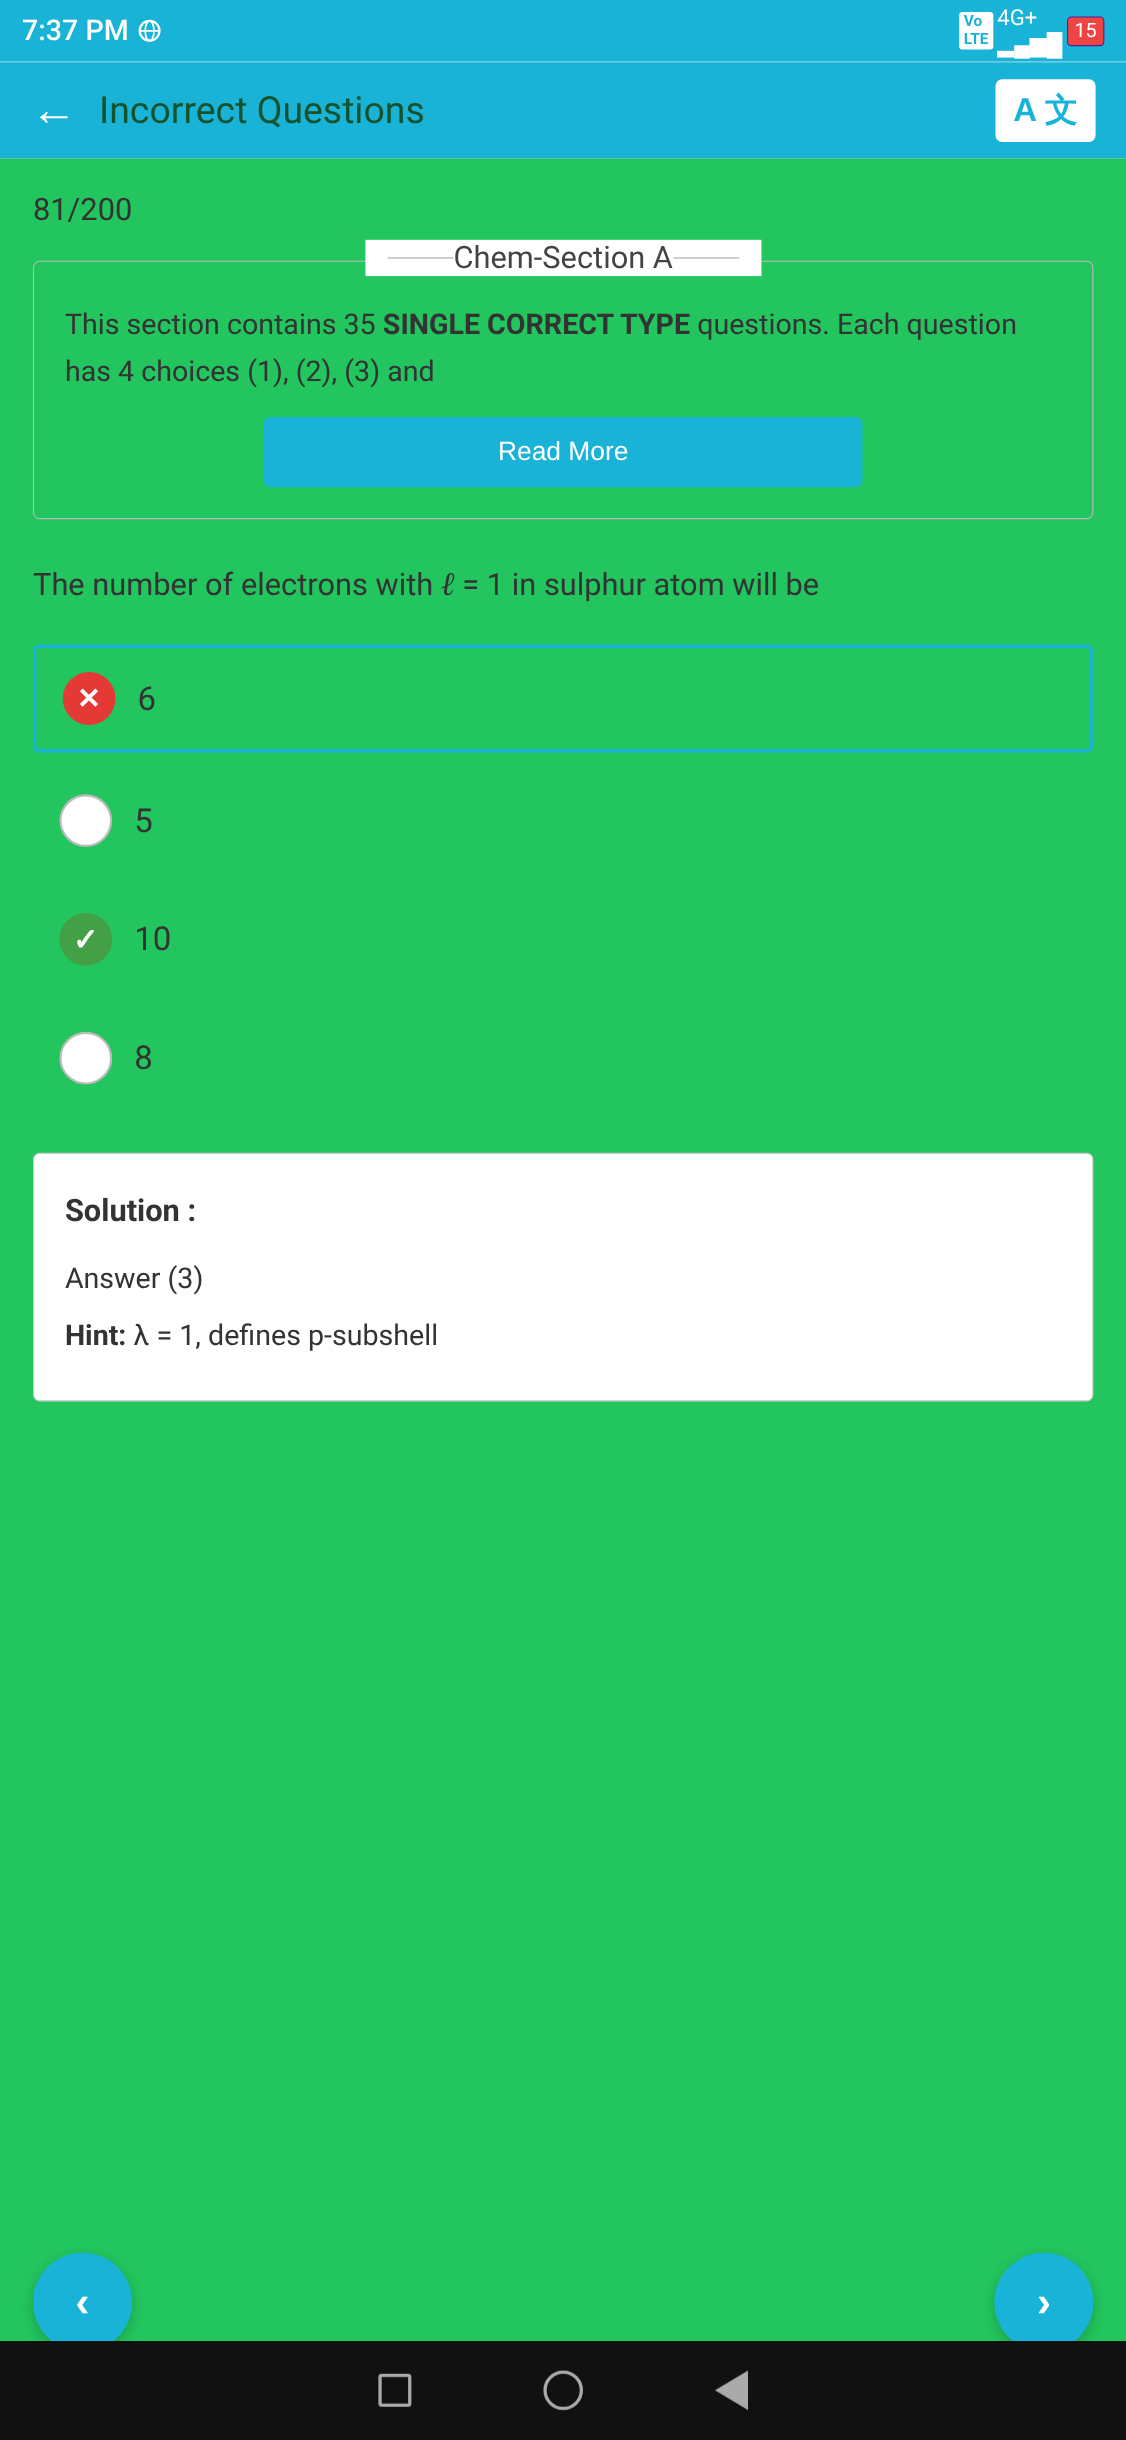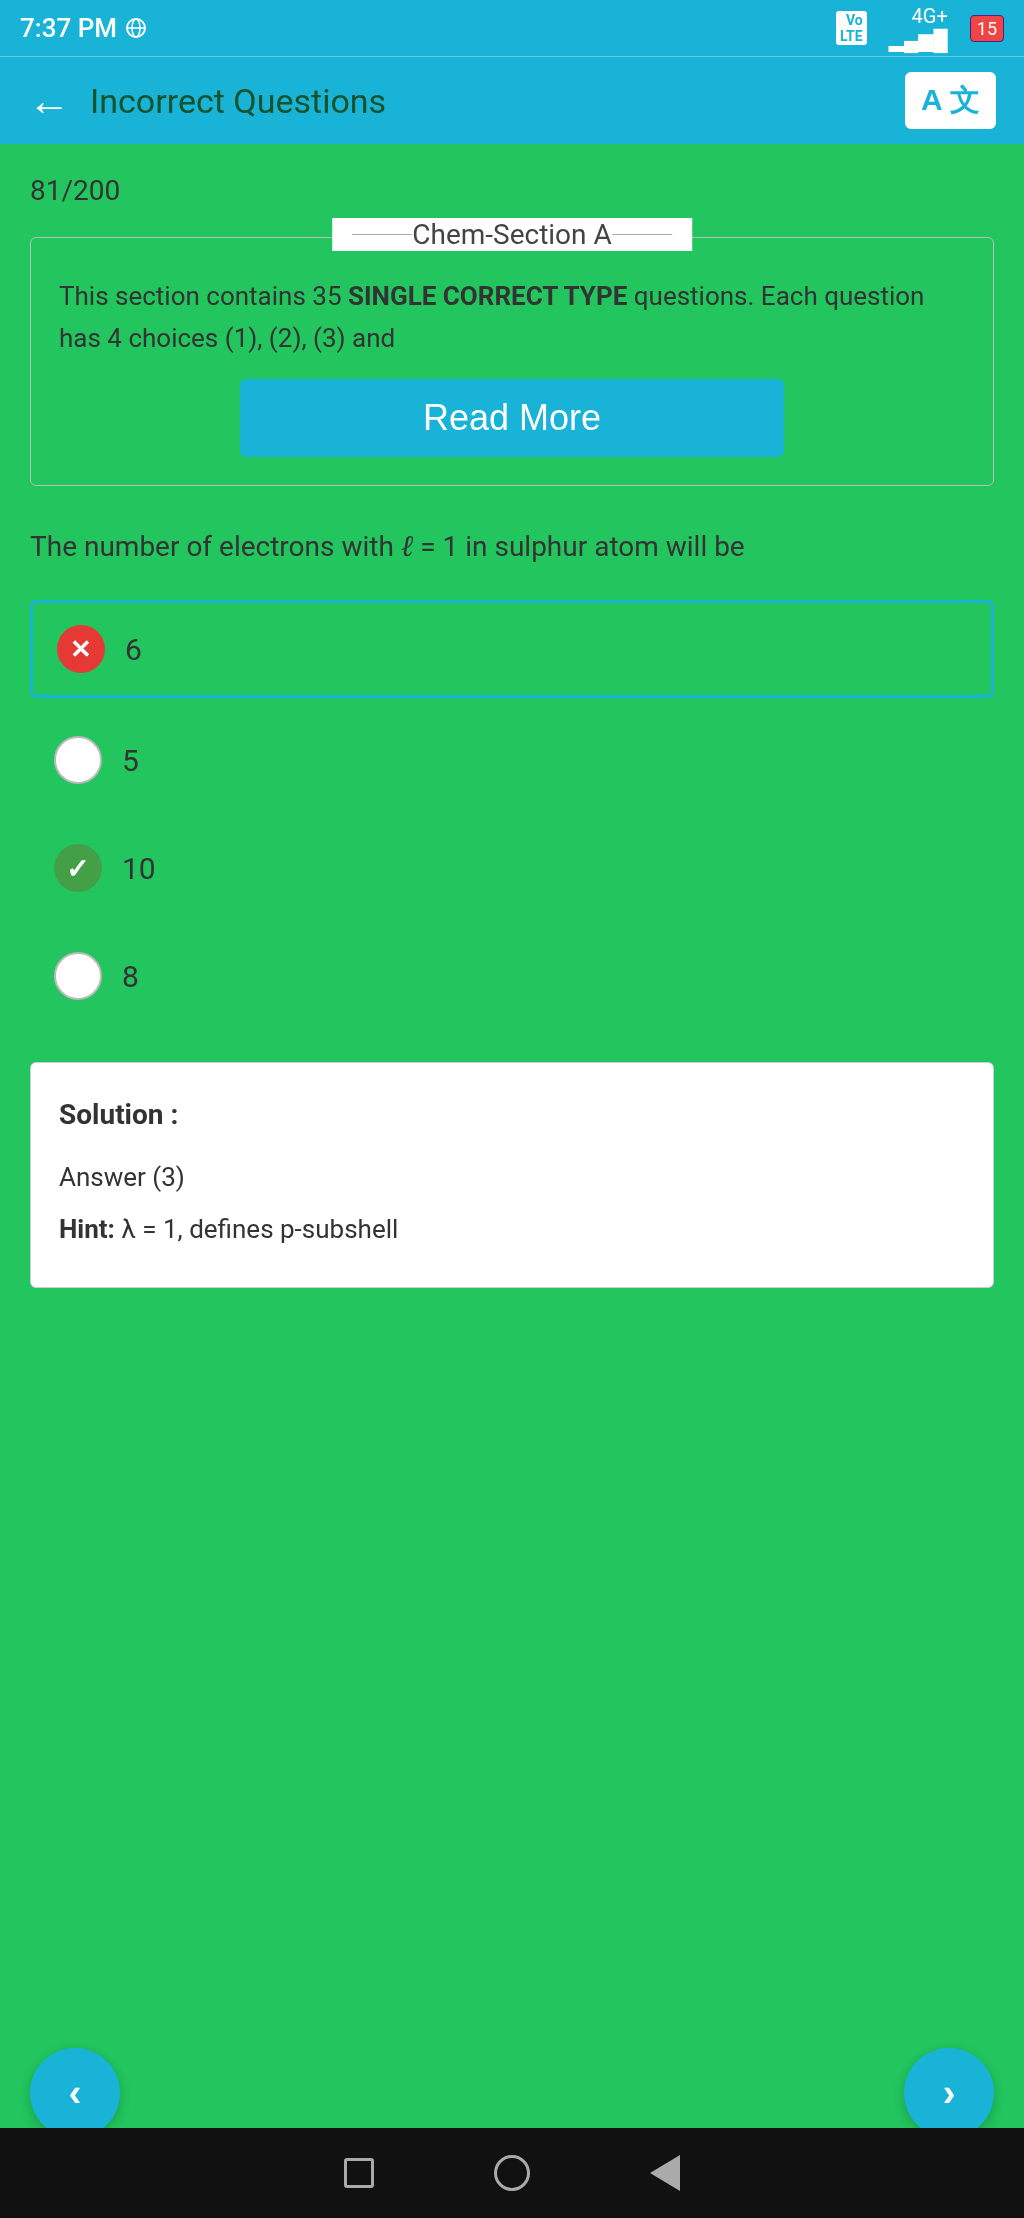--- a/index.html
+++ b/index.html
@@ -15,34 +15,33 @@
     }
 
     
     .status-bar {
       background: #1ab3d8;
       height: 56px;
       display: flex;
       align-items: center;
       justify-content: space-between;
       padding: 0 20px;
-      text-align: right;
     }
     .status-time {
       color: white;
       font-size: 26px;
       font-weight: 500;
       display: flex;
       align-items: center;
       gap: 8px;
     }
     .status-icons {
       display: flex;
       align-items: center;
-      gap: 22px;
+      gap: 4px;
       color: white;
       font-size: 20px;
     }
     .battery-box {
       border: 1px solid #4c1d95;
       border-radius: 4px;
       padding: 2px 6px;
       font-size: 18px;
       color: white;
       background: #e44;
@@ -141,21 +140,21 @@
     }
     .read-more-btn {
       display: block;
       width: 60%;
       margin: 20px auto 4px;
       background: #1ab3d8;
       color: white;
       border: none;
       border-radius: 6px;
       padding: 18px 0;
-      font-size: 36px;
+      font-size: 24px;
       text-align: center;
       cursor: pointer;
     }
 
     
     .question-text {
       font-size: 28px;
       color: #333;
       line-height: 1.6;
       margin-bottom: 30px;

